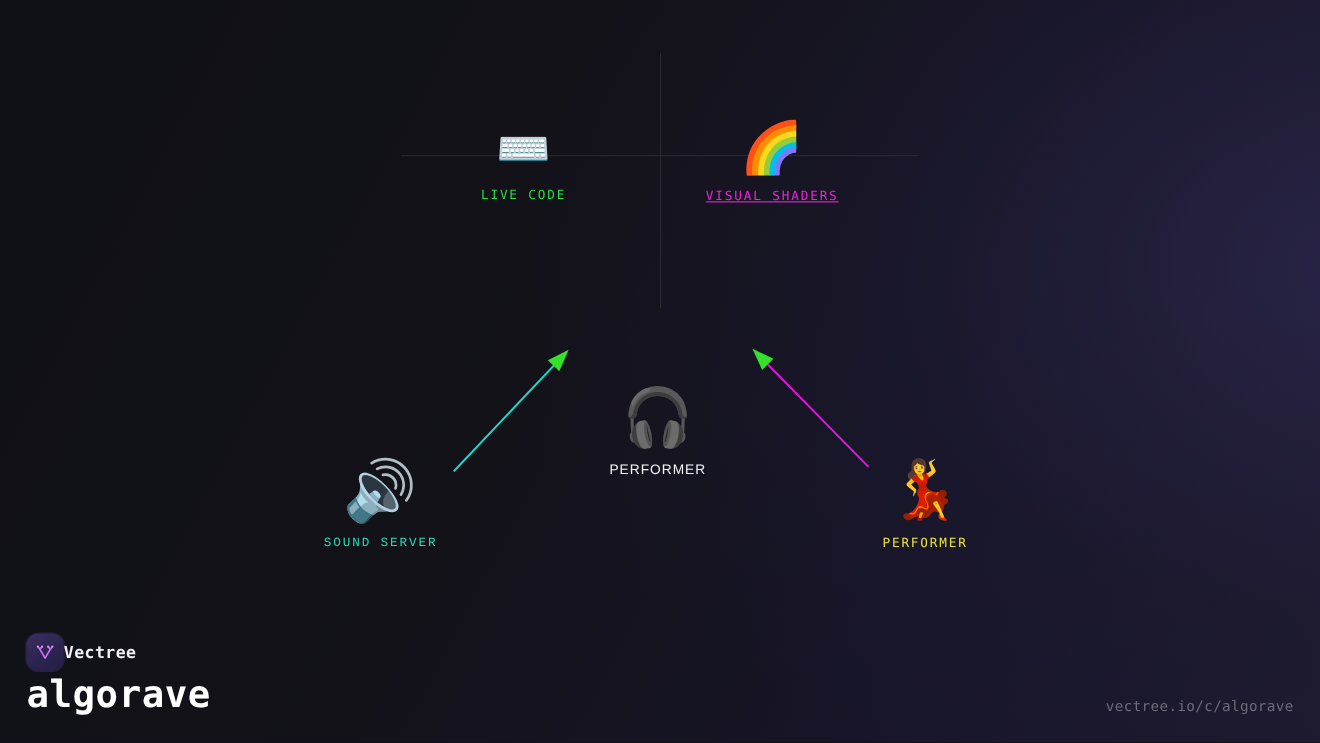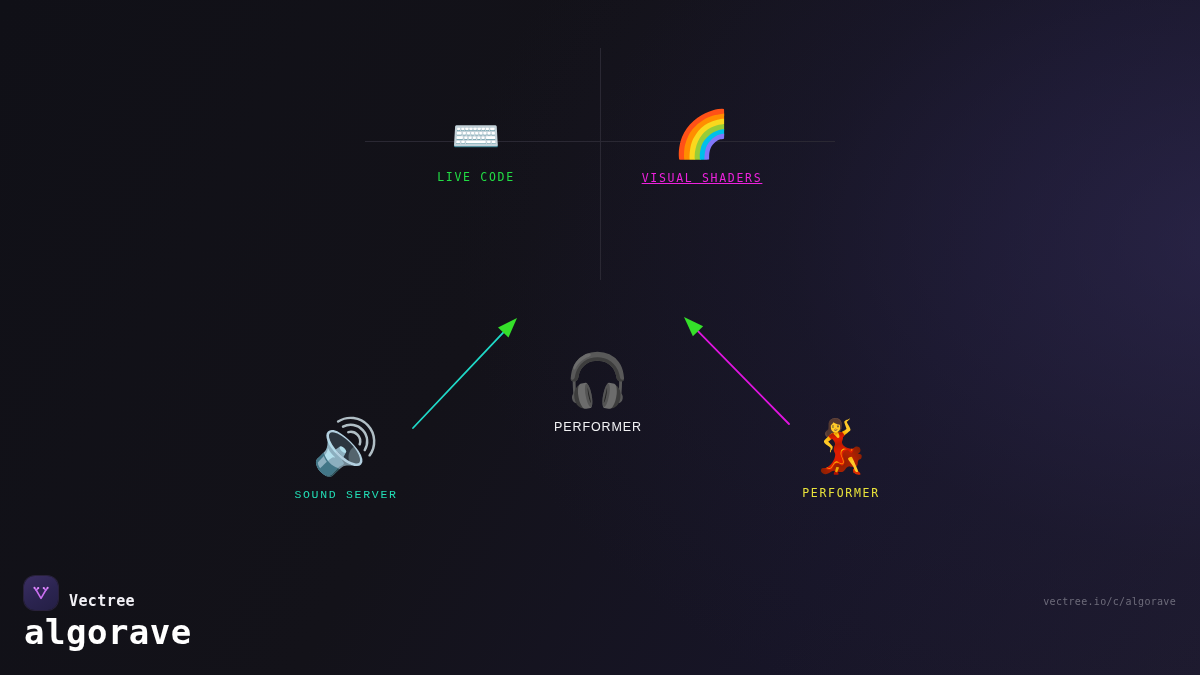--- a/index.html
+++ b/index.html
@@ -54,43 +54,43 @@
     letter-spacing:0.9px;
     font-weight:400;
   }
 
   
   #arrows { position:absolute; inset:0; width:1200px; height:675px; pointer-events:none; }
 
   
   #brandrow {
     position:absolute; left:24px; top:576px;
-    display:flex; align-items:flex-end; gap:11px;
+    display:flex; align-items:center; 
   }
   #logomark {
     width:34px; height:34px; border-radius:11px;
     background:linear-gradient(150deg,#3b2e63 0%,#2b2450 55%,#241f45 100%);
     display:flex; align-items:center; justify-content:center;
     box-shadow:0 0 0 1px rgba(150,110,220,0.18);
   }
   #brandname {
     font-family:"DejaVu Sans Mono", monospace;
     font-size:15px; font-weight:700; color:#f2f1f6;
     letter-spacing:0.4px;
   }
   #pagetitle {
     position:absolute; left:24px; top:612px;
     font-family:"DejaVu Sans Mono", monospace;
     font-size:34px; font-weight:700;
     color:#ffffff; letter-spacing:0.5px;
   }
   #footurl {
-    position:absolute; right:24px; top:596px;
+    position:absolute; right:24px; top:635px;
     font-family:"DejaVu Sans Mono", monospace;
-    font-size:10px; color:#6d6b7a; letter-spacing:0.3px;
+    font-size:13px; color:#6d6b7a; letter-spacing:0.3px;
   }
 </style>
 </head>
 <body>
 
 <div id="canvas">
 
   <div id="guide-layer">
       <div class="guide h" style="left: 365px; top: 141px; width: 470px; background: rgb(42, 40, 51);"></div>
       <div class="guide v" style="left: 600px; top: 48px; height: 232px; background: rgb(42, 40, 51);"></div>

